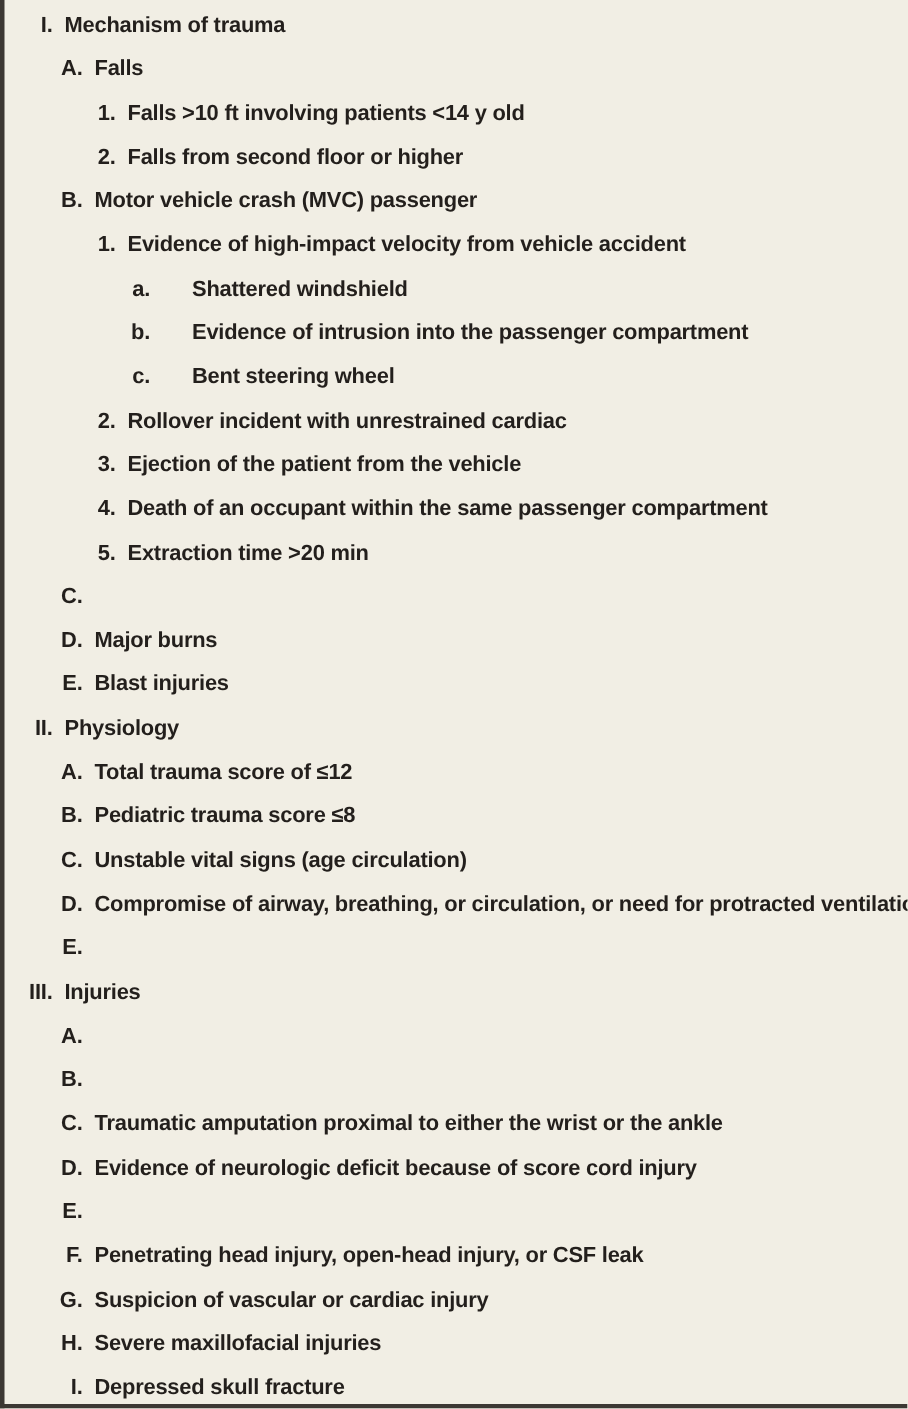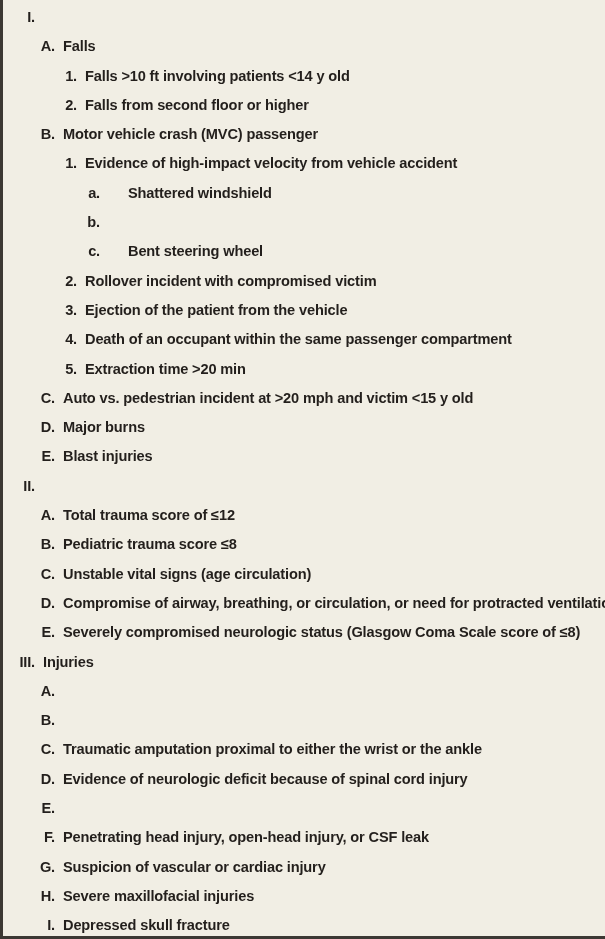--- a/index.html
+++ b/index.html
@@ -70,20 +70,21 @@
   .lvl-lower .marker { width: 97px; }
   .lvl-lower .label  { padding-left: 8px; margin-left: 20px; }
 </style>
 </head>
 <body>
 
 <div class="page">
   <div class="outline" id="outline-root">
       <div class="row lvl-roman">
         <span class="marker">I.</span>
+        <span class="label">Mechanism of trauma</span>
       </div>
       <div class="row lvl-alpha">
         <span class="marker">A.</span>
         <span class="label">Falls</span>
       </div>
       <div class="row lvl-num">
         <span class="marker">1.</span>
         <span class="label">Falls &gt;10 ft involving patients &lt;14 y old</span>
       </div>
       <div class="row lvl-num">
@@ -97,93 +98,93 @@
       <div class="row lvl-num">
         <span class="marker">1.</span>
         <span class="label">Evidence of high-impact velocity from vehicle accident</span>
       </div>
       <div class="row lvl-lower">
         <span class="marker">a.</span>
         <span class="label">Shattered windshield</span>
       </div>
       <div class="row lvl-lower">
         <span class="marker">b.</span>
+        <span class="label">Evidence of intrusion into the passenger compartment</span>
       </div>
       <div class="row lvl-lower">
         <span class="marker">c.</span>
         <span class="label">Bent steering wheel</span>
       </div>
       <div class="row lvl-num">
         <span class="marker">2.</span>
-        <span class="label">Rollover incident with compromised victim</span>
+        <span class="label">Rollover incident with unrestrained cardiac</span>
       </div>
       <div class="row lvl-num">
         <span class="marker">3.</span>
         <span class="label">Ejection of the patient from the vehicle</span>
       </div>
       <div class="row lvl-num">
         <span class="marker">4.</span>
         <span class="label">Death of an occupant within the same passenger compartment</span>
       </div>
       <div class="row lvl-num">
         <span class="marker">5.</span>
         <span class="label">Extraction time &gt;20 min</span>
       </div>
       <div class="row lvl-alpha">
         <span class="marker">C.</span>
-        <span class="label">Auto vs. pedestrian incident at &gt;20 mph and victim &lt;15 y old</span>
       </div>
       <div class="row lvl-alpha">
         <span class="marker">D.</span>
         <span class="label">Major burns</span>
       </div>
       <div class="row lvl-alpha">
         <span class="marker">E.</span>
         <span class="label">Blast injuries</span>
       </div>
       <div class="row lvl-roman">
         <span class="marker">II.</span>
+        <span class="label">Physiology</span>
       </div>
       <div class="row lvl-alpha">
         <span class="marker">A.</span>
         <span class="label">Total trauma score of ≤12</span>
       </div>
       <div class="row lvl-alpha">
         <span class="marker">B.</span>
         <span class="label">Pediatric trauma score ≤8</span>
       </div>
       <div class="row lvl-alpha">
         <span class="marker">C.</span>
         <span class="label">Unstable vital signs (age circulation)</span>
       </div>
       <div class="row lvl-alpha">
         <span class="marker">D.</span>
         <span class="label">Compromise of airway, breathing, or circulation, or need for protracted ventilation</span>
       </div>
       <div class="row lvl-alpha">
         <span class="marker">E.</span>
-        <span class="label">Severely compromised neurologic status (Glasgow Coma Scale score of ≤8)</span>
       </div>
       <div class="row lvl-roman">
         <span class="marker">III.</span>
         <span class="label">Injuries</span>
       </div>
       <div class="row lvl-alpha">
         <span class="marker">A.</span>
       </div>
       <div class="row lvl-alpha">
         <span class="marker">B.</span>
       </div>
       <div class="row lvl-alpha">
         <span class="marker">C.</span>
         <span class="label">Traumatic amputation proximal to either the wrist or the ankle</span>
       </div>
       <div class="row lvl-alpha">
         <span class="marker">D.</span>
-        <span class="label">Evidence of neurologic deficit because of spinal cord injury</span>
+        <span class="label">Evidence of neurologic deficit because of score cord injury</span>
       </div>
       <div class="row lvl-alpha">
         <span class="marker">E.</span>
       </div>
       <div class="row lvl-alpha">
         <span class="marker">F.</span>
         <span class="label">Penetrating head injury, open-head injury, or CSF leak</span>
       </div>
       <div class="row lvl-alpha">
         <span class="marker">G.</span>

